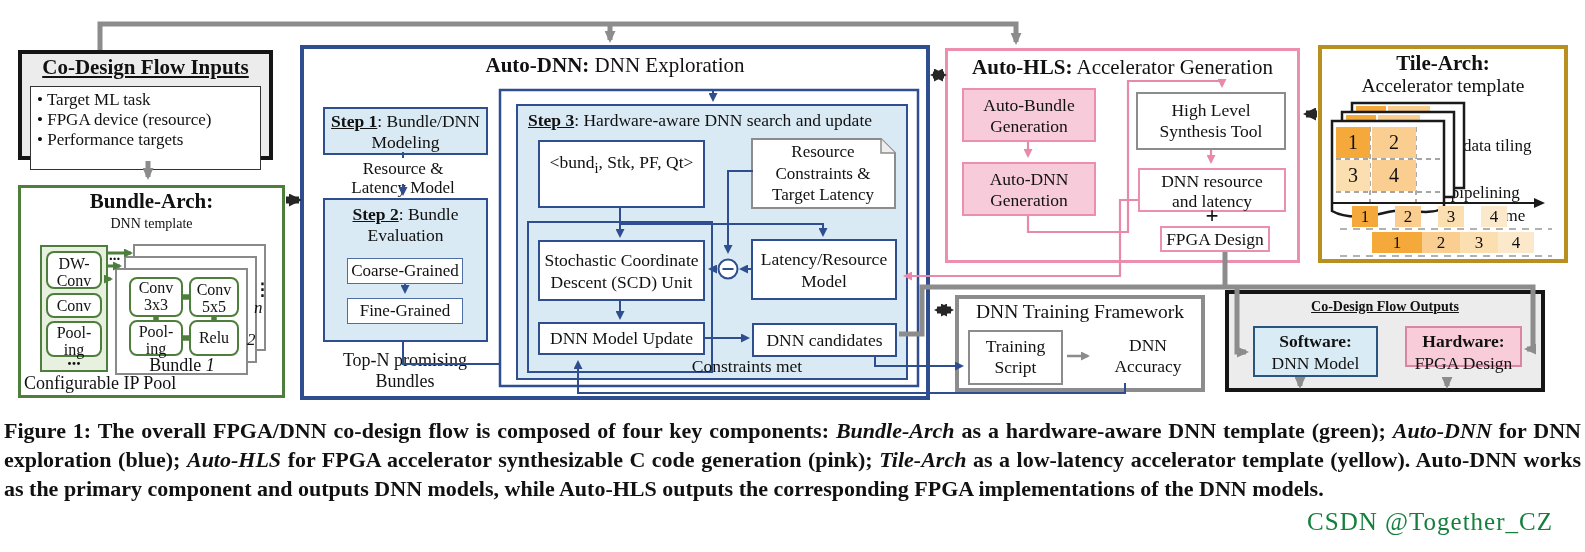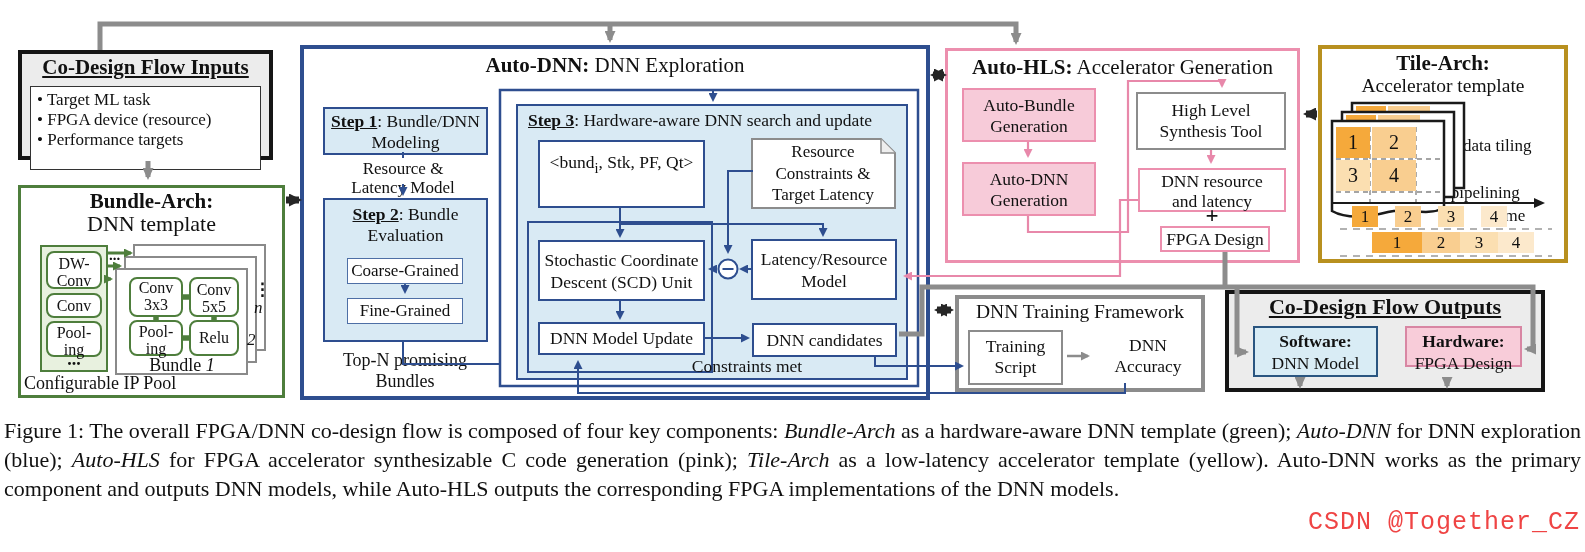--- a/index.html
+++ b/index.html
@@ -24,28 +24,28 @@
   .greenchip{background:#fff;border:2.5px solid #4E7E3C;border-radius:8px}
   .pool{background:#E8F1DF;border:2px solid #4E7E3C}
   .card{background:#fff;border:2px solid #8a8a8a}
   .swfill{background:#D9ECF5;border:2.5px solid #2A5580}
   .hwfill{background:#F8CCD9;border:2.5px solid #D886A3}
   .t16{font-size:16px;line-height:17px}
   .t17{font-size:17px;line-height:19px}
   .t175{font-size:17.5px;line-height:21px}
   .t18{font-size:18px;line-height:21px}
   .t195{font-size:19.5px;line-height:24px}
-  .t20{font-size:22px;line-height:24px}
+  .t20{font-size:14px;line-height:24px}
   .t21{font-size:21px;line-height:25px}
   .tc0{background:#F5A93B}.tc1{background:#F9CE90}.tc2{background:#FBDFB1}.tc3{background:#FCE9CC}
   .tile{font-size:17px;line-height:21px;text-align:center}
   .cell{font-size:20px;line-height:31px;text-align:center}
-  .cap{font-size:22px;font-weight:400;line-height:29px;text-align:justify}
+  .cap{font-size:22px;font-weight:700;line-height:29px;text-align:justify}
   .cap .it{font-style:italic}
-  .wm{font-family:Liberation Mono, monospace;color:#ef4444;font-size:25px;text-align:right;letter-spacing:1px}
+  .wm{font-family:Liberation Serif, serif;color:#15803d;font-size:25px;text-align:center;letter-spacing:1px}
   svg.layer{position:absolute;left:0;top:0;pointer-events:none}
 </style>
 </head>
 <body>
 
 <div class="a" style="left:0;top:0;width:1585px;height:552px">
 
   <div class="a blackbox" style="left:18px;top:50px;width:255px;height:110px"></div>
   <div class="a ctr b u t21" style="left:18px;top:55px;width:255px;height:25px">Co-Design Flow Inputs</div>
   <div class="a innerwhite" style="left:30px;top:86px;width:231px;height:84px;padding:3px 6px">

